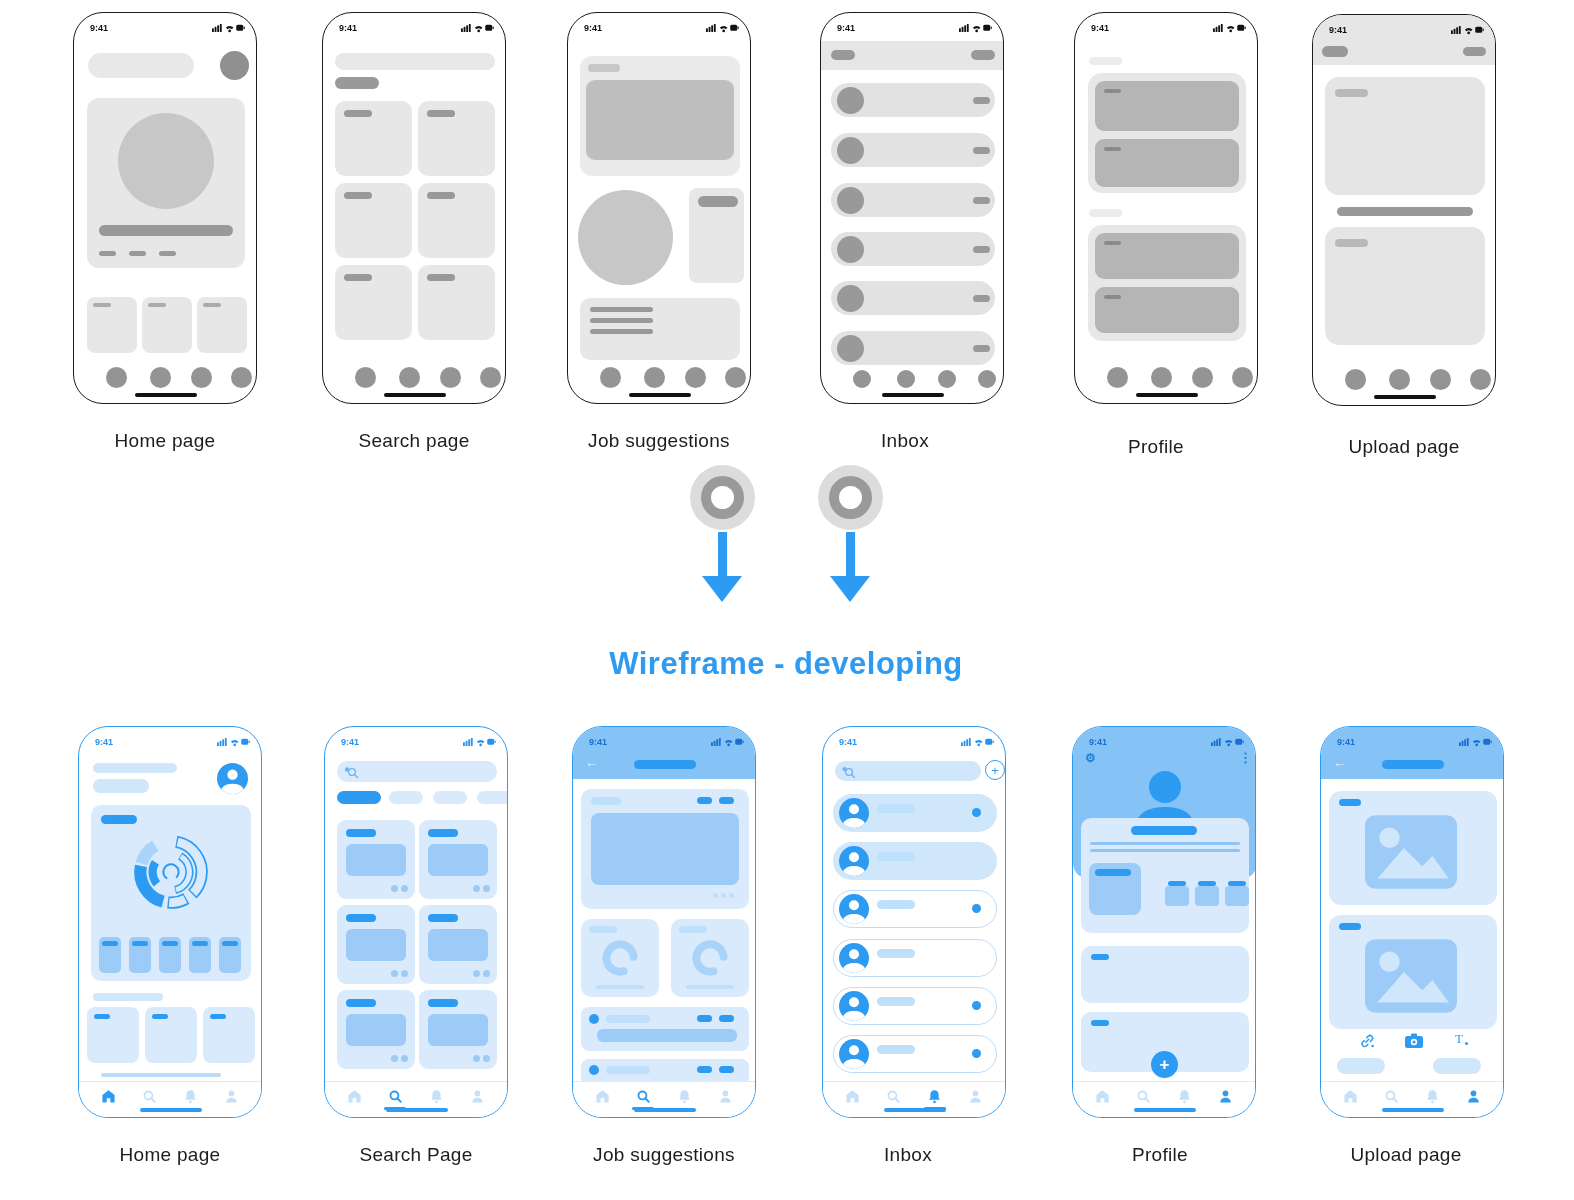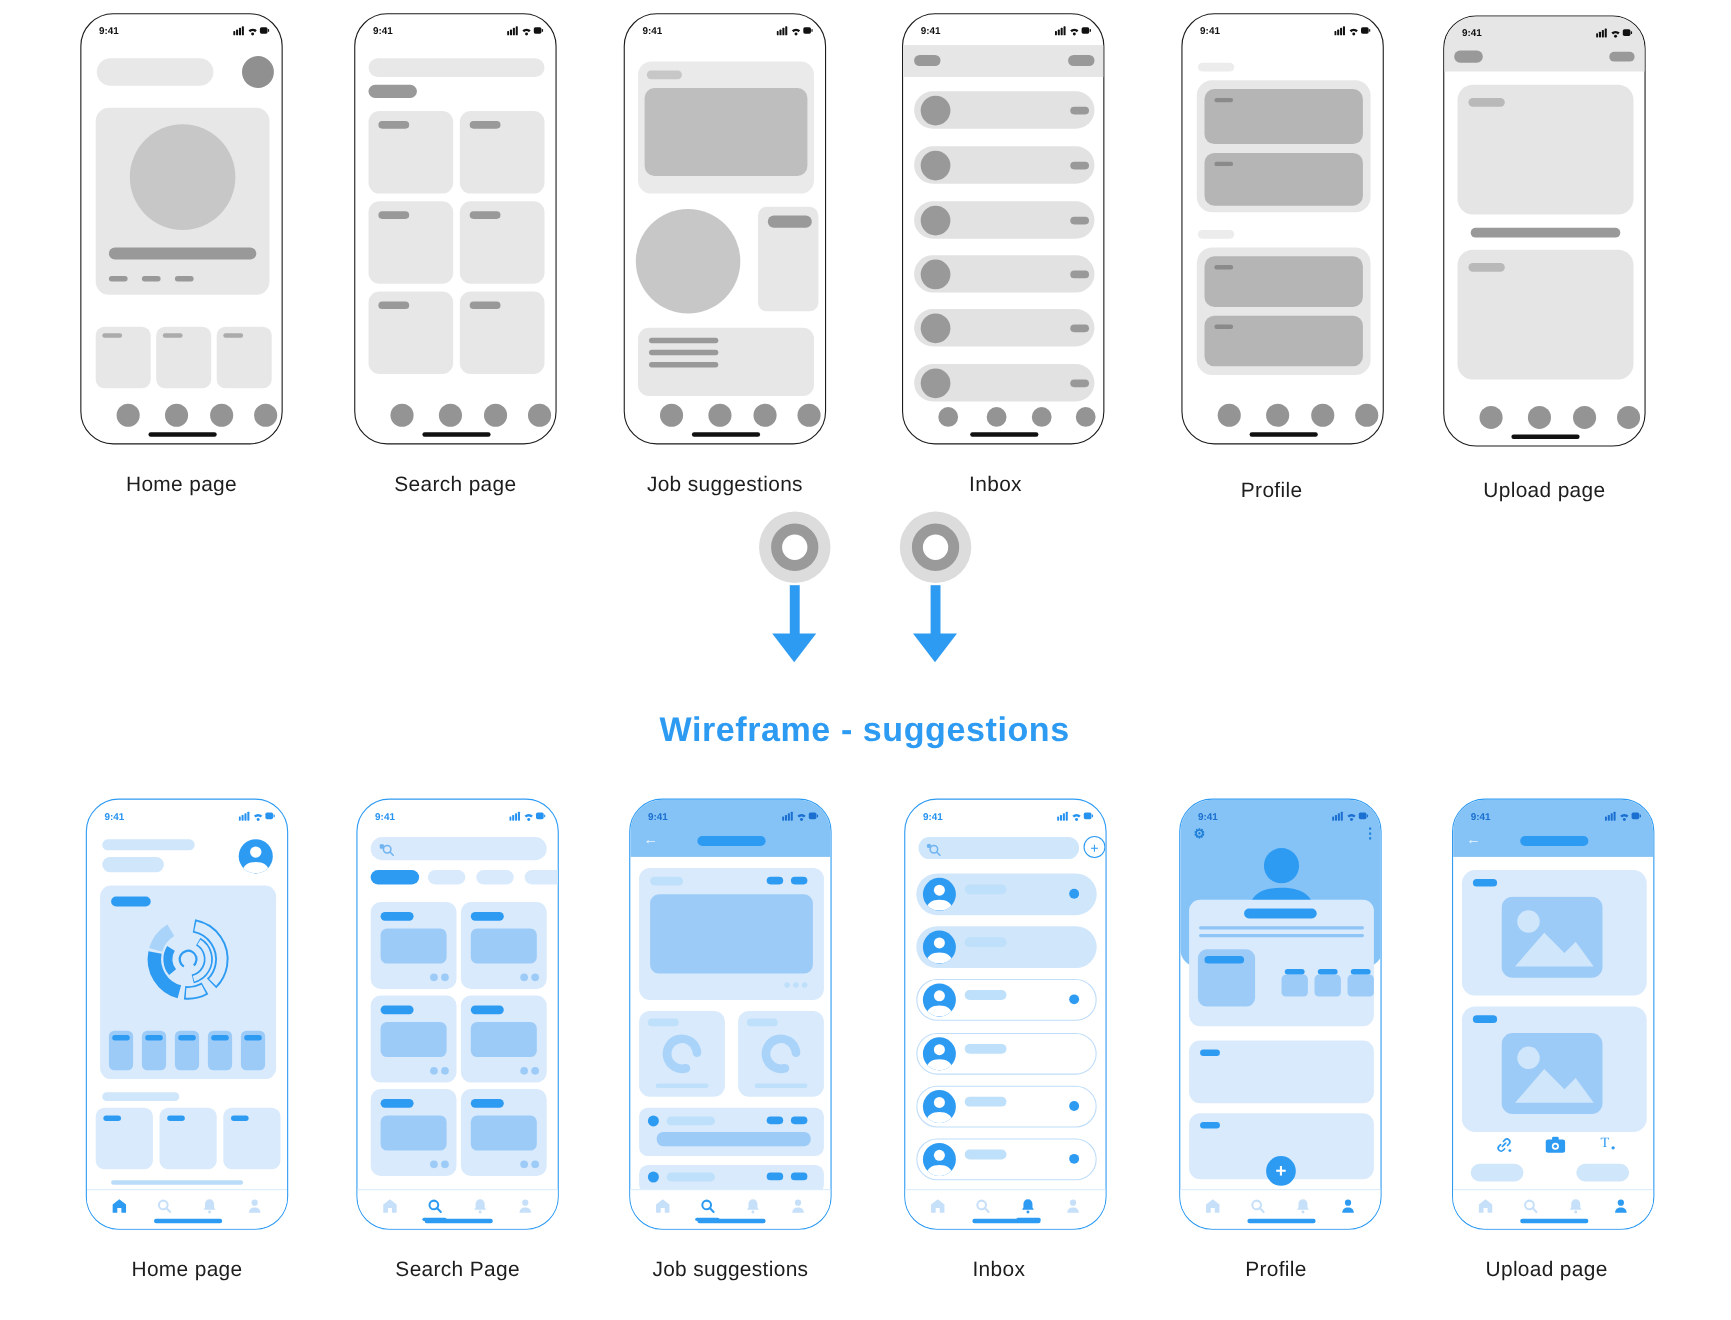--- a/index.html
+++ b/index.html
@@ -252,21 +252,21 @@
 
 <i class="c" style="left:690px;top:465px;width:65px;height:65px;border-radius:50%;background:#DCDCDC;"></i>
 <i class="c" style="left:701px;top:476px;width:43px;height:43px;border-radius:50%;border:10.5px solid #9A9A9A;background:#fff;box-sizing:border-box;"></i>
 <i class="c" style="left:818px;top:465px;width:65px;height:65px;border-radius:50%;background:#DCDCDC;"></i>
 <i class="c" style="left:829px;top:476px;width:43px;height:43px;border-radius:50%;border:10.5px solid #9A9A9A;background:#fff;box-sizing:border-box;"></i>
 <i class="c bgA" style="left:718px;top:532px;width:9px;height:46px;"></i>
 <i class="c" style="left:702px;top:576px;width:0;height:0;border-left:20px solid transparent;border-right:20px solid transparent;border-top:26px solid #2E9BF3;"></i>
 <i class="c bgA" style="left:846px;top:532px;width:9px;height:46px;"></i>
 <i class="c" style="left:830px;top:576px;width:0;height:0;border-left:20px solid transparent;border-right:20px solid transparent;border-top:26px solid #2E9BF3;"></i>
 
-<div class="title">Wireframe - suggestions</div>
+<div class="title">Wireframe - developing</div>
 
 <div class="phone b" style="left:78px;top:726px;">
   <div class="sb" style="color:#2793F0;">
         <b>9:41</b>
         <svg class="si" viewBox="0 0 34 10" fill="currentColor">
           <rect x="0" y="5.2" width="1.9" height="4" rx=".6"></rect>
           <rect x="2.7" y="3.8" width="1.9" height="5.4" rx=".6"></rect>
           <rect x="5.4" y="2.2" width="1.9" height="7" rx=".6"></rect>
           <rect x="8.1" y=".8" width="1.9" height="8.4" rx=".6"></rect>
           <path d="M14.3 4.6a5.6 5.6 0 0 1 7.8 0L20.5 6.3a3.3 3.3 0 0 0-4.6 0Z"></path>

